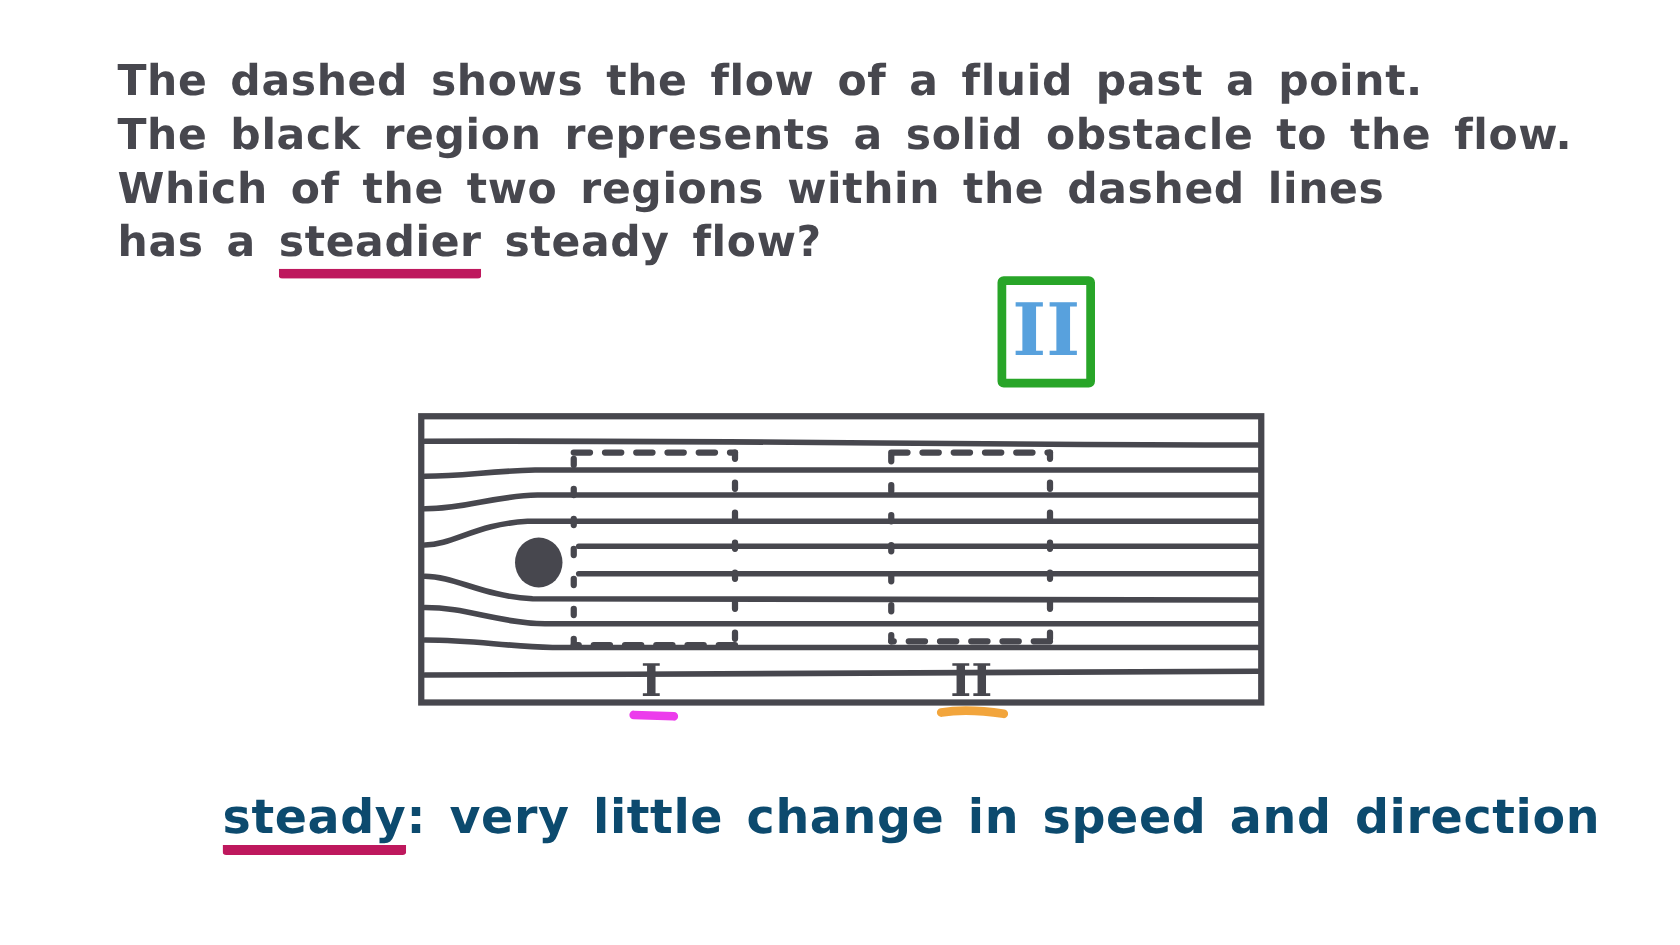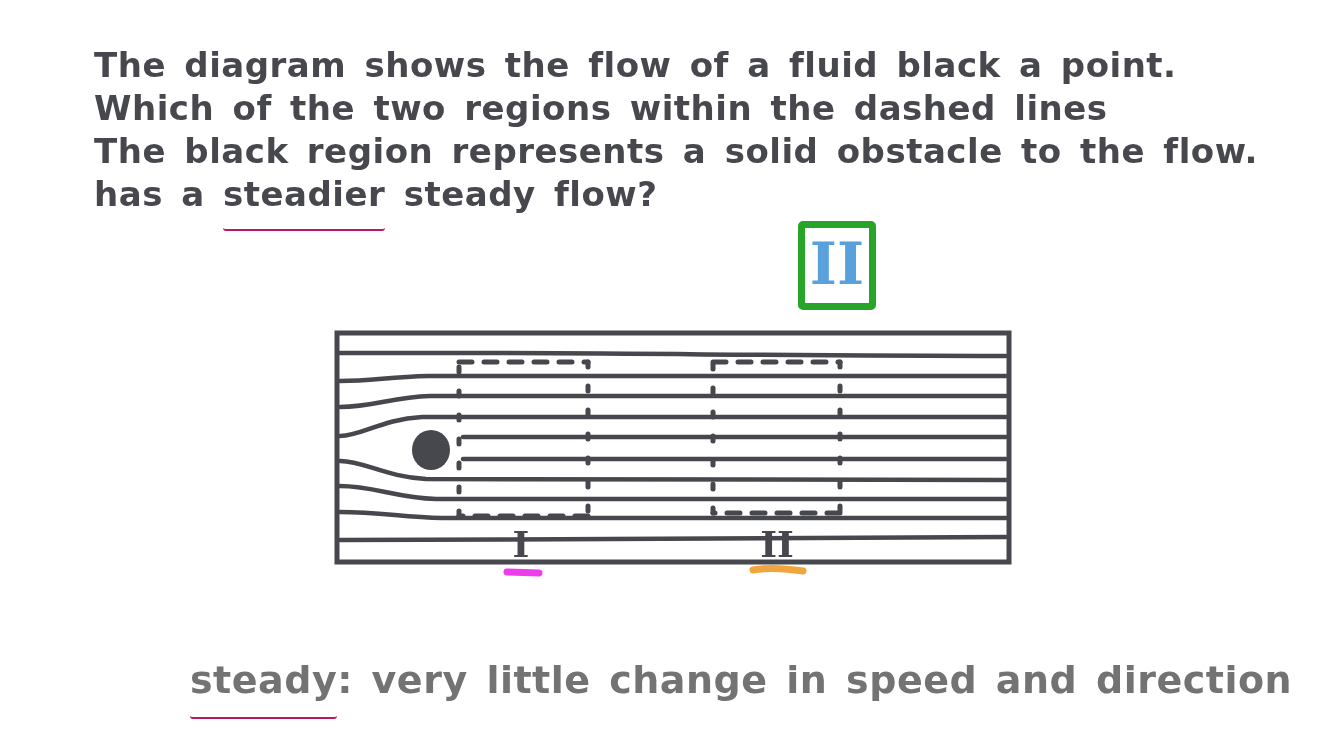--- a/index.html
+++ b/index.html
@@ -25,22 +25,22 @@
     width: 1200px;
     font-size: 34px;
     line-height: 43px;
     font-weight: bold;
     letter-spacing: 0.5px;
     word-spacing: 6px;
     color: #47474e;
   }
   .q-line { white-space: nowrap; }
   .orange-underline {
-    border-bottom: 2px solid #be185d;
-    padding-bottom: 15px;
+    border-bottom: 8px solid #be185d;
+    padding-bottom: 1px;
     border-radius: 3px;
   }
   
   .answer-box {
     position: absolute;
     left: 798px;
     top: 221px;
     width: 78px;
     height: 89px;
     box-sizing: border-box;
@@ -66,40 +66,39 @@
   }
   .flow-diagram text {
     font-family: "DejaVu Serif", serif;
     font-weight: bold;
     font-size: 36px;
     fill: #47474e;
   }
   
   .note {
     position: absolute;
-    left: 190px;
+    left: 178px;
     top: 631px;
     font-size: 38px;
     font-weight: bold;
     letter-spacing: 0.5px;
     word-spacing: 5px;
-    color: #737373;
+    color: #0c4a6e;
     white-space: nowrap;
-    margin-top: 27px;
   }
 </style>
 </head>
 <body>
 
 <div class="stage">
 
   <div class="question">
-    <div class="q-line">The diagram shows the flow of a fluid black a point.</div>
+    <div class="q-line">The dashed shows the flow of a fluid past a point.</div>
+    <div class="q-line">The black region represents a solid obstacle to the flow.</div>
     <div class="q-line">Which of the two regions within the dashed lines</div>
-    <div class="q-line">The black region represents a solid obstacle to the flow.</div>
     <div class="q-line"><span>has a </span><span class="orange-underline">steadier</span><span> steady flow?</span></div>
   </div>
 
   <div class="answer-box">
     <span class="label">II</span>
   </div>
 
   <svg class="flow-diagram" width="695" height="265" viewBox="325 320 695 265">
 
     <rect x="337" y="333" width="672" height="229" fill="none" stroke-width="5" stroke="#47474e"></rect>

